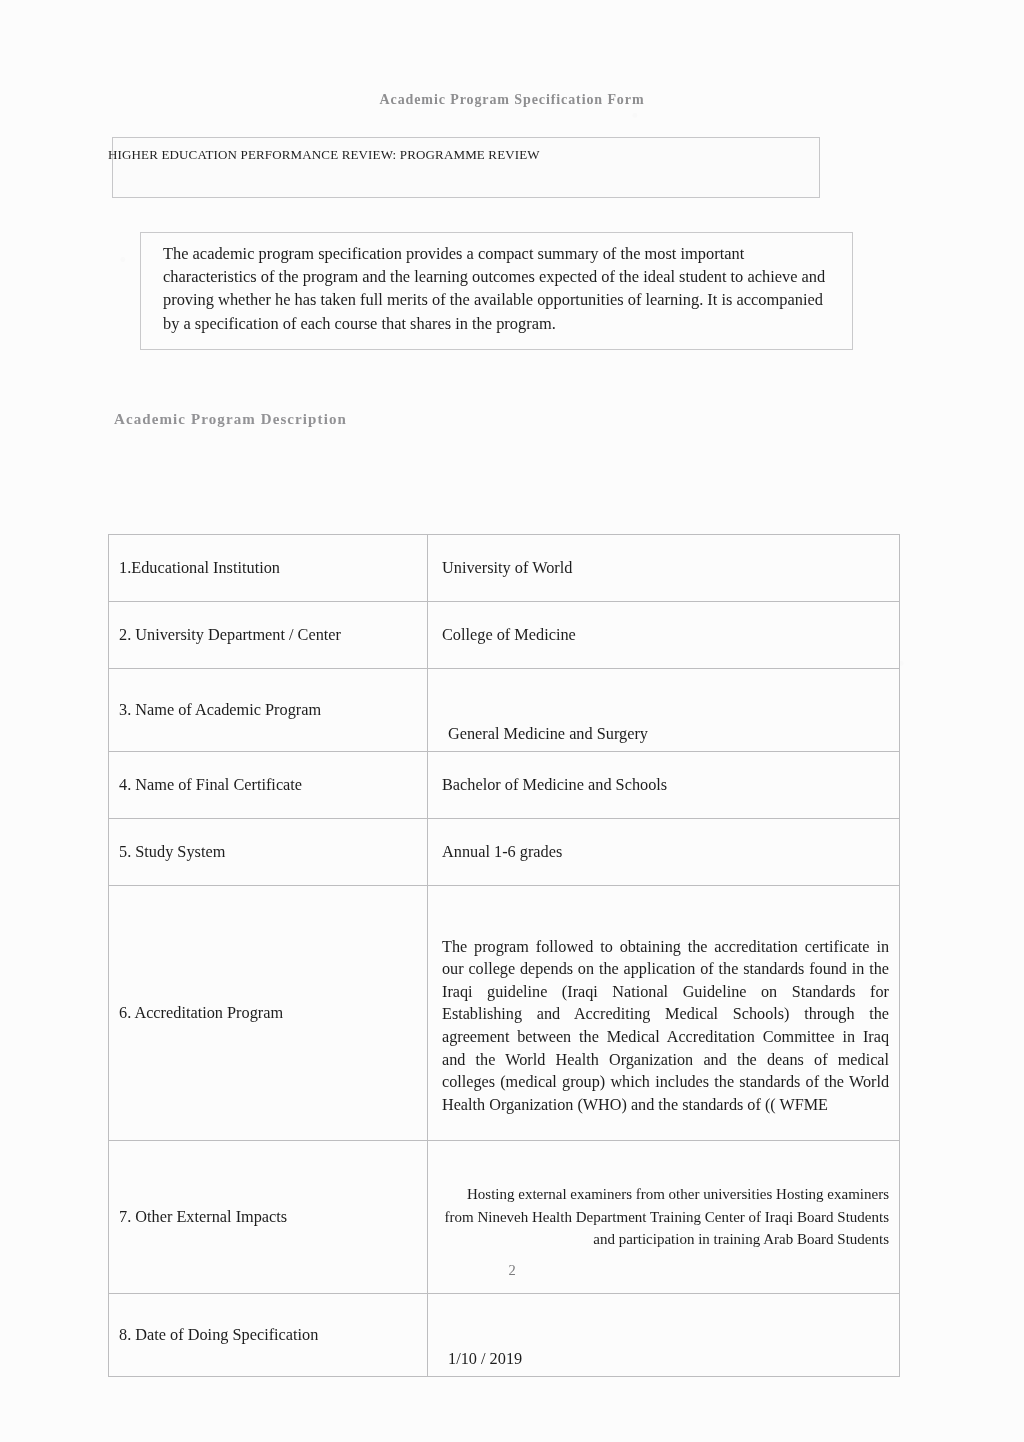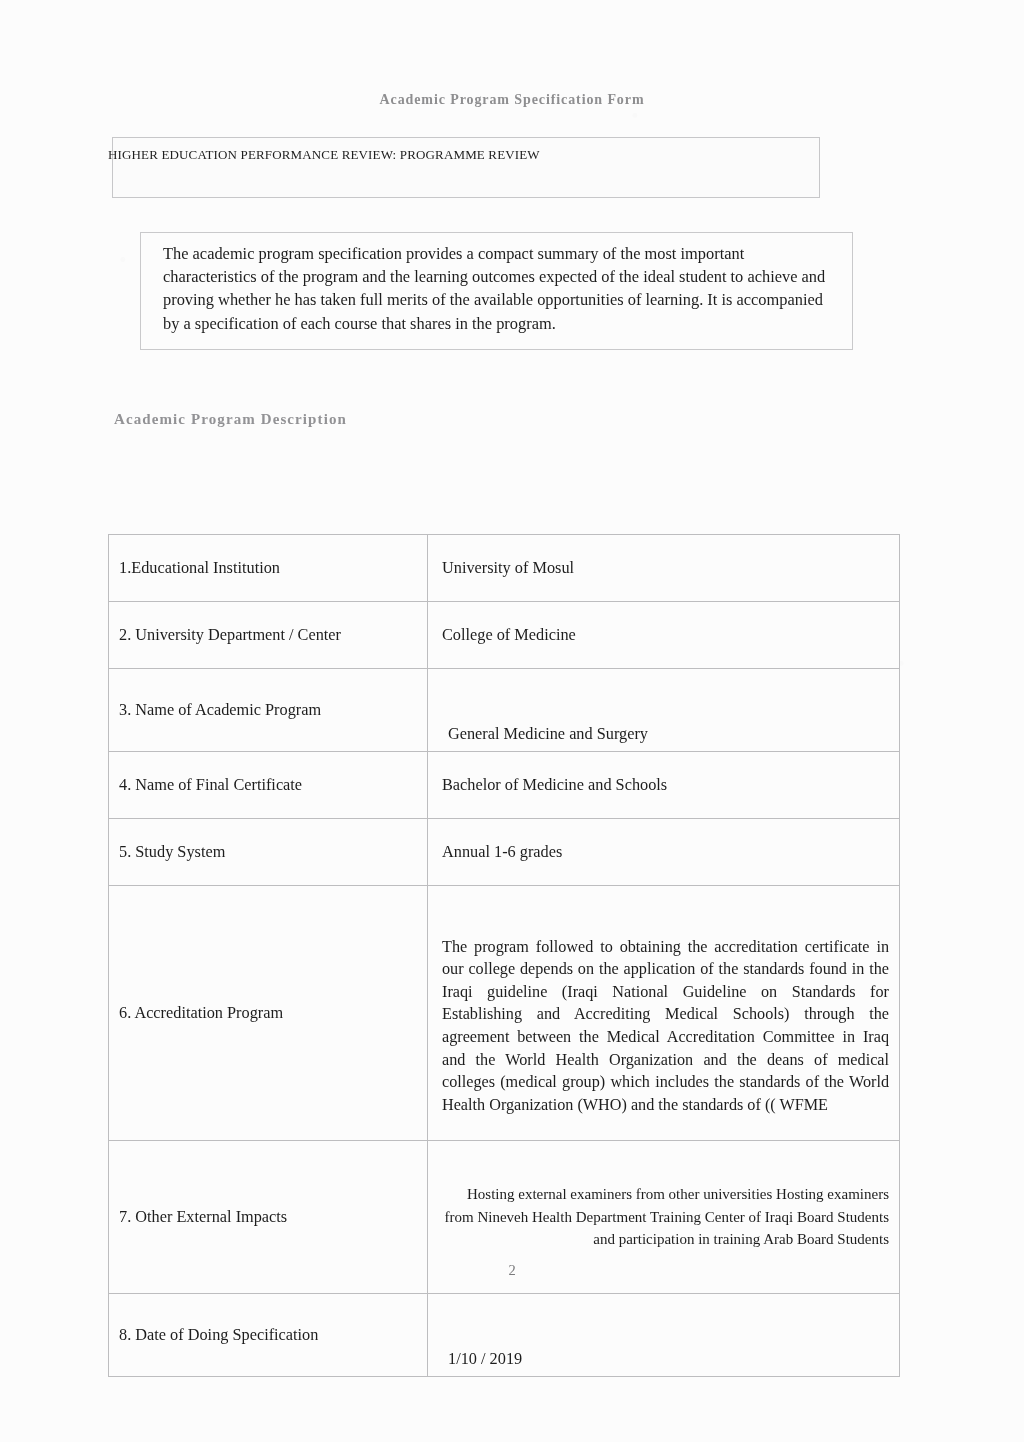--- a/index.html
+++ b/index.html
@@ -177,21 +177,21 @@
   <div class="desc-box">
     <div class="desc-text">The academic program specification provides a compact summary of the most important characteristics of the program and the learning outcomes expected of the ideal student to achieve and proving whether he has taken full merits of the available opportunities of learning. It is accompanied by a specification of each course that shares in the program.</div>
   </div>
 
   <div class="section-heading">Academic Program Description</div>
 
   <table class="spec-table">
     <tbody>
       <tr class="r1">
         <td class="col-label">1.Educational Institution</td>
-        <td class="col-value">University of Mosul</td>
+        <td class="col-value">University of World</td>
       </tr>
       <tr class="r2">
         <td class="col-label">2. University Department / Center</td>
         <td class="col-value">College of Medicine</td>
       </tr>
       <tr class="r3">
         <td class="col-label">3. Name of Academic Program</td>
         <td class="col-value">
           <span class="value-indent">General Medicine and Surgery</span>
         </td>

